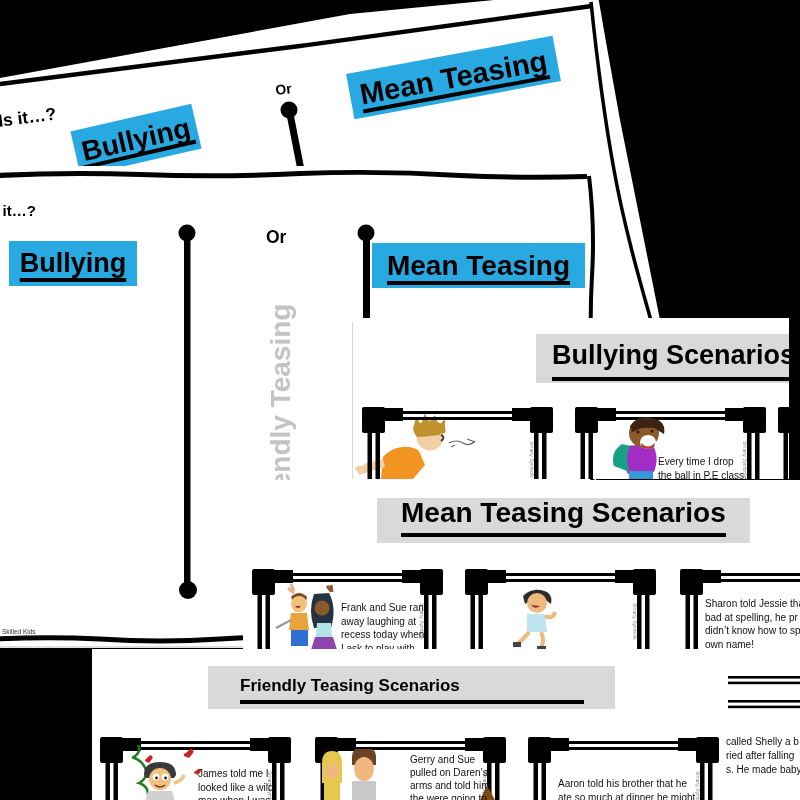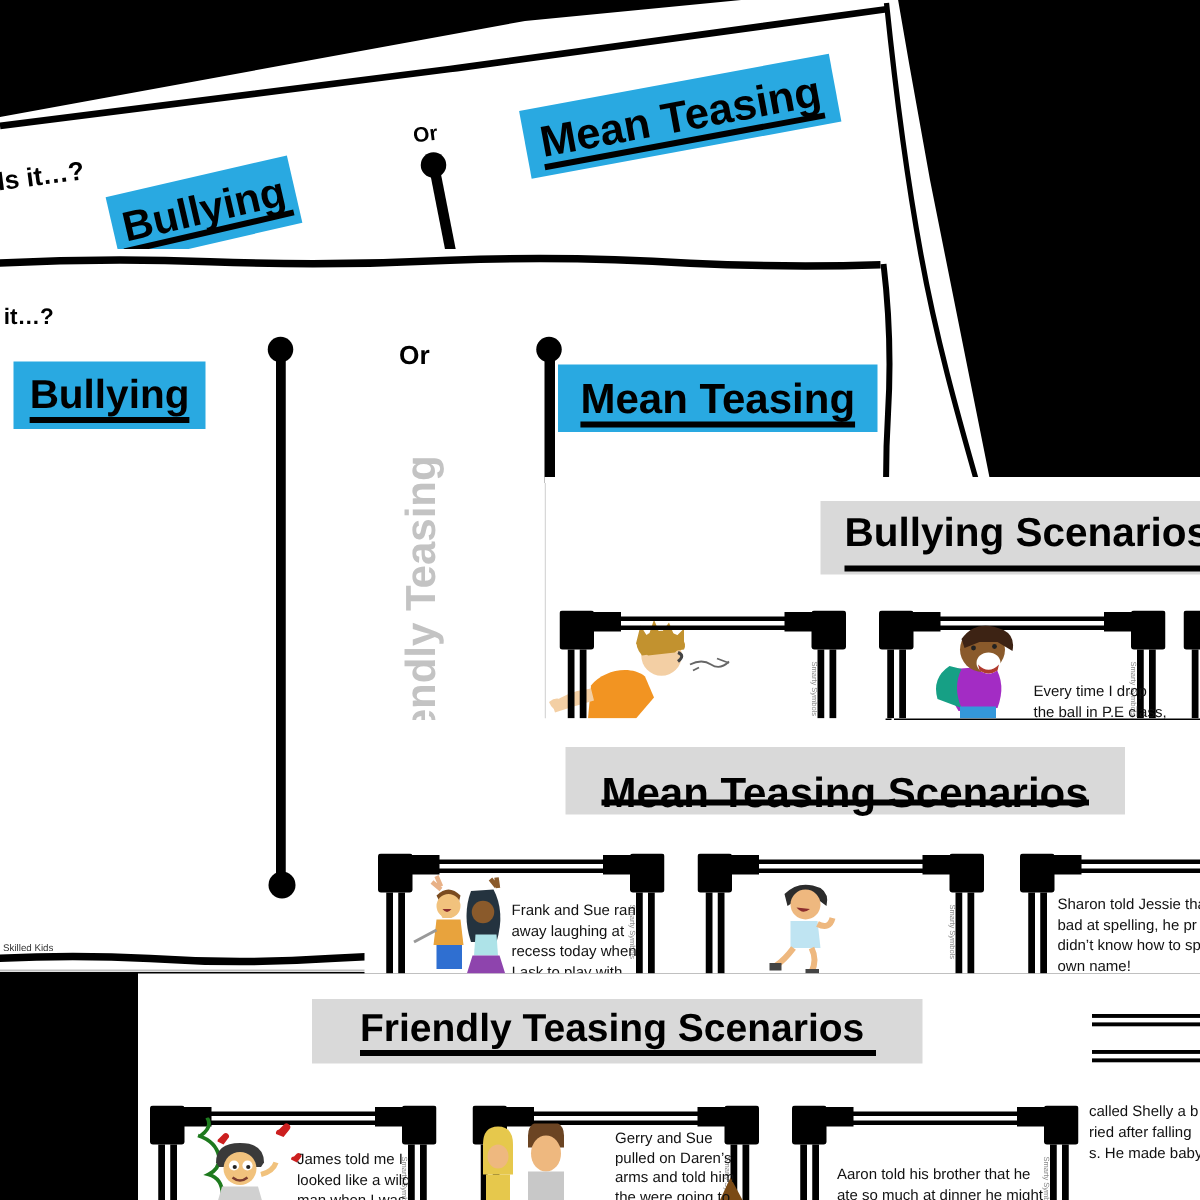--- a/index.html
+++ b/index.html
@@ -55,21 +55,21 @@
     <text x="286" y="76.5" font-size="17.5" font-weight="bold">Or</text>
     <text x="22" y="468" font-size="6.5" fill="#333">Skilled Kids</text>
     <text transform="translate(310 358) rotate(-90)" x="0" y="0" font-size="28" font-weight="bold" fill="#c3c3c3">Friendly Teasing</text>
   </svg>
   <div class="bluebox" style="left:29px;top:75px;width:128px;height:45px;">
     <span style="font-size:27px;line-height:45px;">Bullying</span></div>
   <div class="bluebox" style="left:392px;top:77px;width:213px;height:45px;">
     <span style="font-size:28px;line-height:45px;">Mean Teasing</span></div>
 </div>
 
-<div id="p3" class="page" style="left:363px;top:318px;width:437px;height:161px;">
+<div id="p3" class="page" style="left:352px;top:318px;width:437px;height:161px;">
   <div class="abs" style="left:0;top:4px;width:1px;height:157px;background:#d8d8d8;"></div>
   <div class="hdr" style="left:184px;top:16px;width:330px;height:49px;">
     <span style="left:16px;top:8px;font-size:27px;line-height:27px;">Bullying Scenarios</span>
     <div class="ul" style="left:16px;top:43px;width:247px;"></div>
       </div>
 
   <svg class="abs" id="b1art" style="left:3px;top:95px" width="130" height="66" viewBox="0 0 130 66">
     <path d="M 28,44 C 36,34 54,30 64,38 L 70,52 58,66 26,66 Z" fill="#f29422"></path>
     <path d="M 2,56 Q 12,48 28,46 L 30,54 Q 16,58 4,62 Z" fill="#f3cfa4"></path>
     <path d="M 0,55 q 5,-4 9,-1 q 3,3 -1,6 q -5,2 -8,-5" fill="#f3cfa4"></path>
@@ -106,26 +106,26 @@
     <path d="M 23,30 Q 18,46 26,58 L 52,56 Q 58,40 50,28 Z" fill="#a32cc4"></path>
     <path d="M 20,28 Q 8,36 12,50 L 28,56 Q 22,42 28,30 Z" fill="#16a085"></path>
     <circle cx="42" cy="17" r="15" fill="#8a5a2b"></circle>
     <path d="M 28,10 Q 38,-4 56,4 Q 64,8 62,18 L 52,12 40,12 30,16 Z" fill="#3d2314"></path>
     <ellipse cx="46" cy="26" rx="8" ry="7" fill="#fff"></ellipse>
     <path d="M 39,27 Q 46,34 53,27 L 52,31 Q 46,35 40,31 Z" fill="#b03a2e"></path>
     <circle cx="36" cy="16" r="1.6" fill="#222"></circle>
         <circle cx="50" cy="15" r="1.6" fill="#222"></circle>
     <rect x="27" y="55" width="24" height="8" fill="#3498db"></rect>
   </svg>
-  <div class="ctext" style="left:306px;top:137px;margin-left:20px;">Every time I drop<br>the ball in P.E class,</div>
+  <div class="ctext" style="left:306px;top:137px;">Every time I drop<br>the ball in P.E class,</div>
 </div>
 
 <div id="p4" class="page" style="left:243px;top:480px;width:557px;height:169px;">
   <div class="hdr" style="left:134px;top:18px;width:373px;height:45px;">
-    <span style="left:24px;top:17px;font-size:28px;line-height:28px;">Mean Teasing Scenarios</span>
+    <span style="left:24px;top:1px;font-size:28px;line-height:28px;">Mean Teasing Scenarios</span>
     <div class="ul" style="left:24px;top:35px;width:325px;"></div>
       </div>
   <svg class="cf" style="left:9px;top:89px" width="191" height="81" viewBox="0 0 191 81">
     <g id="frame81">
       <rect x="0" y="0" width="23" height="26" rx="2"></rect>
           <rect x="22" y="1" width="19" height="13"></rect>
       <rect x="40" y="4" width="111" height="3"></rect>
           <rect x="40" y="10" width="111" height="3"></rect>
       <rect x="150" y="1" width="19" height="13"></rect>
           <rect x="168" y="0" width="23" height="26" rx="2"></rect>
@@ -170,21 +170,21 @@
     <path d="M 44,30 Q 52,34 54,26" stroke="#eeb87f" stroke-width="4" fill="none"></path>
     <path d="M 28,46 Q 22,54 16,58 M 40,46 Q 44,54 40,62" stroke="#eeb87f" stroke-width="4" fill="none"></path>
     <rect x="12" y="56" width="8" height="5" fill="#444"></rect>
         <rect x="36" y="60" width="9" height="4" fill="#444"></rect>
   </svg>
   <div class="ctext" style="left:462px;top:117px;width:120px;">Sharon told Jessie tha<br>bad at spelling, he pr<br>didn’t know how to sp<br>own name!</div>
 </div>
 
 <div id="p5" class="page" style="left:92px;top:649px;width:708px;height:151px;">
   <div class="hdr" style="left:116px;top:17px;width:407px;height:43px;">
-    <span style="left:32px;top:6px;font-size:26px;line-height:27px;">Friendly Teasing Scenarios</span>
+    <span style="left:32px;top:6px;font-size:17px;line-height:27px;">Friendly Teasing Scenarios</span>
     <div class="ul" style="left:32px;top:34px;width:344px;"></div>
       </div>
   <svg class="cf" style="left:8px;top:88px" width="191" height="63" viewBox="0 0 191 63">
     <g id="frame63">
       <rect x="0" y="0" width="23" height="26" rx="2"></rect>
           <rect x="22" y="1" width="19" height="13"></rect>
       <rect x="40" y="4" width="111" height="3"></rect>
           <rect x="40" y="10" width="111" height="3"></rect>
       <rect x="150" y="1" width="19" height="13"></rect>
           <rect x="168" y="0" width="23" height="26" rx="2"></rect>

